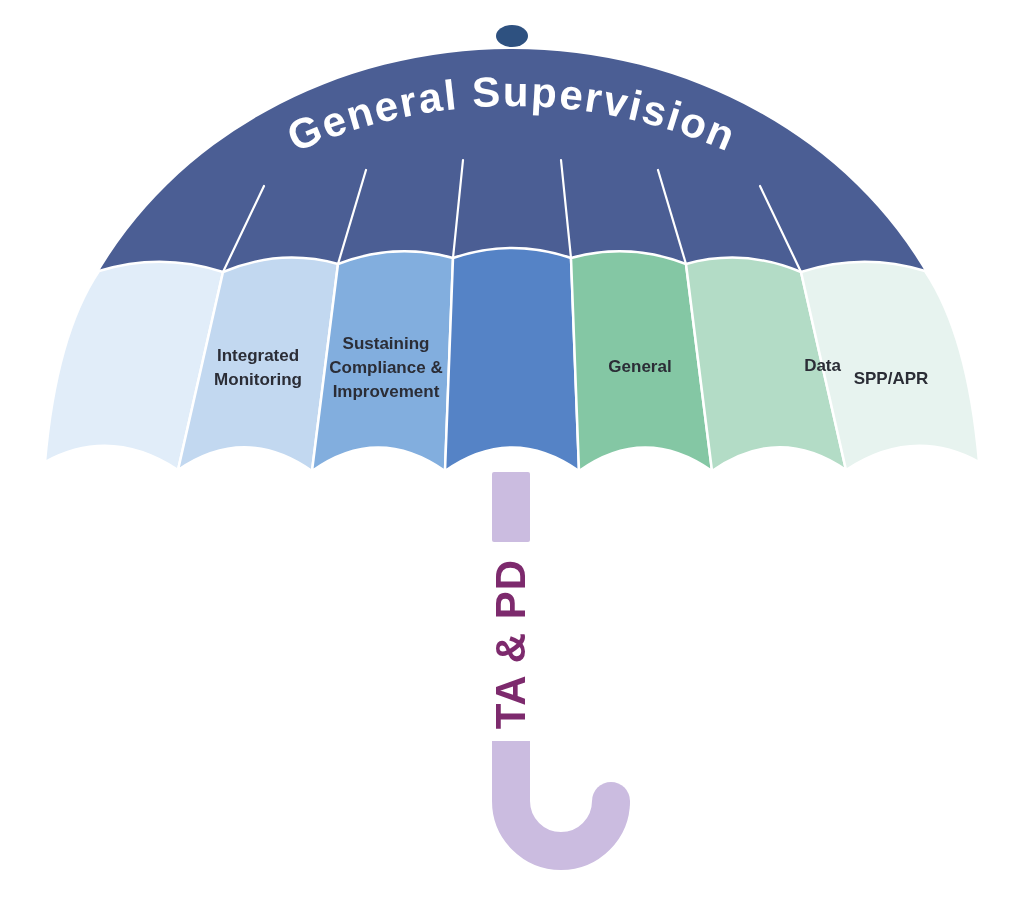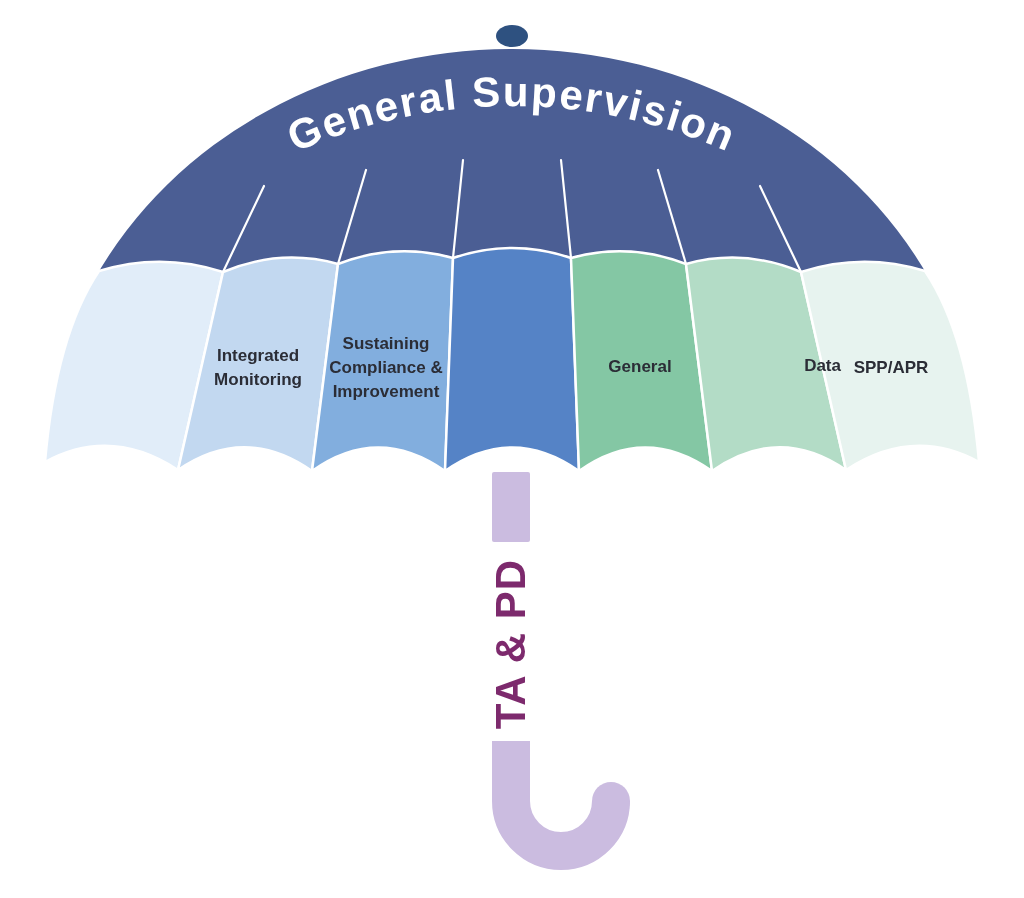--- a/index.html
+++ b/index.html
@@ -85,17 +85,17 @@
     <circle cx="611" cy="801" r="19" fill="#cbbce0"></circle>
   </svg>
 
   <div class="panel-label" style="left:386px; top:368px;">Sustaining
 Compliance &amp;
 Improvement</div>
   <div class="panel-label" style="left:258px; top:368px;">Integrated
 Monitoring</div>
   <div class="panel-label" style="left:640px; top:367px;">General</div>
   <div class="panel-label" style="left:766px; top:366px;text-align:right;">Data</div>
-  <div class="panel-label" style="left:891px; top:368px;">SPP/APR</div>
+  <div class="panel-label" style="left:891px; top:379px;">SPP/APR</div>
 
   <div class="handle-label">TA &amp; PD</div>
 
 </div>
 
 </body></html>

